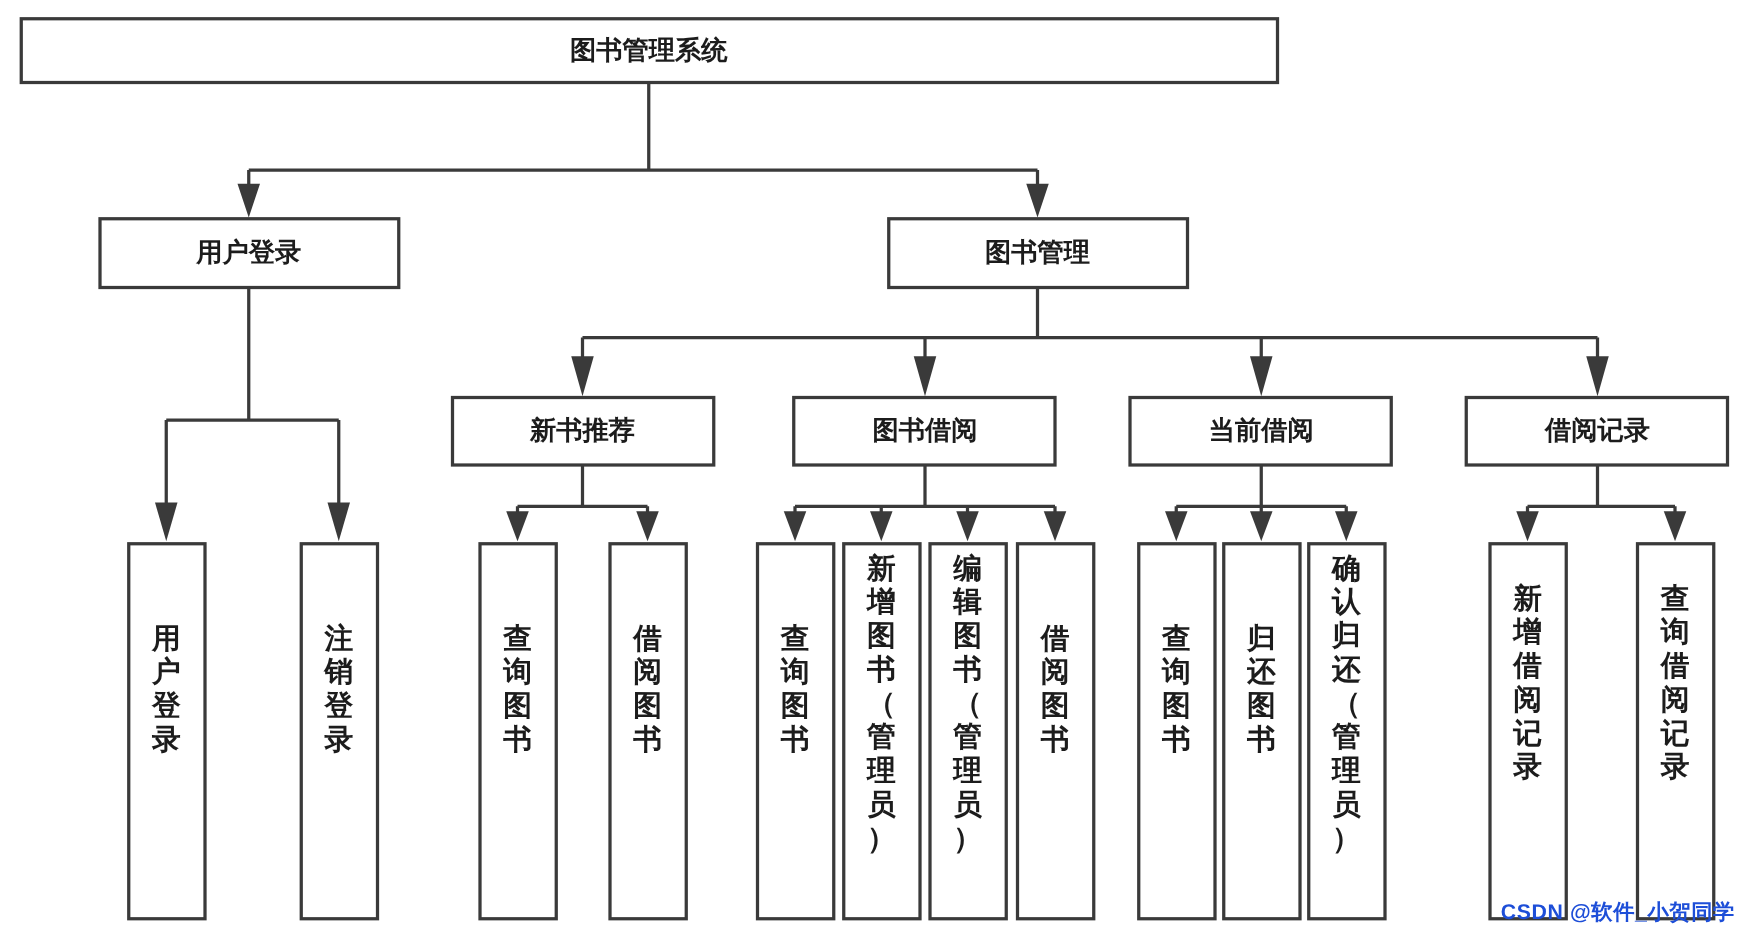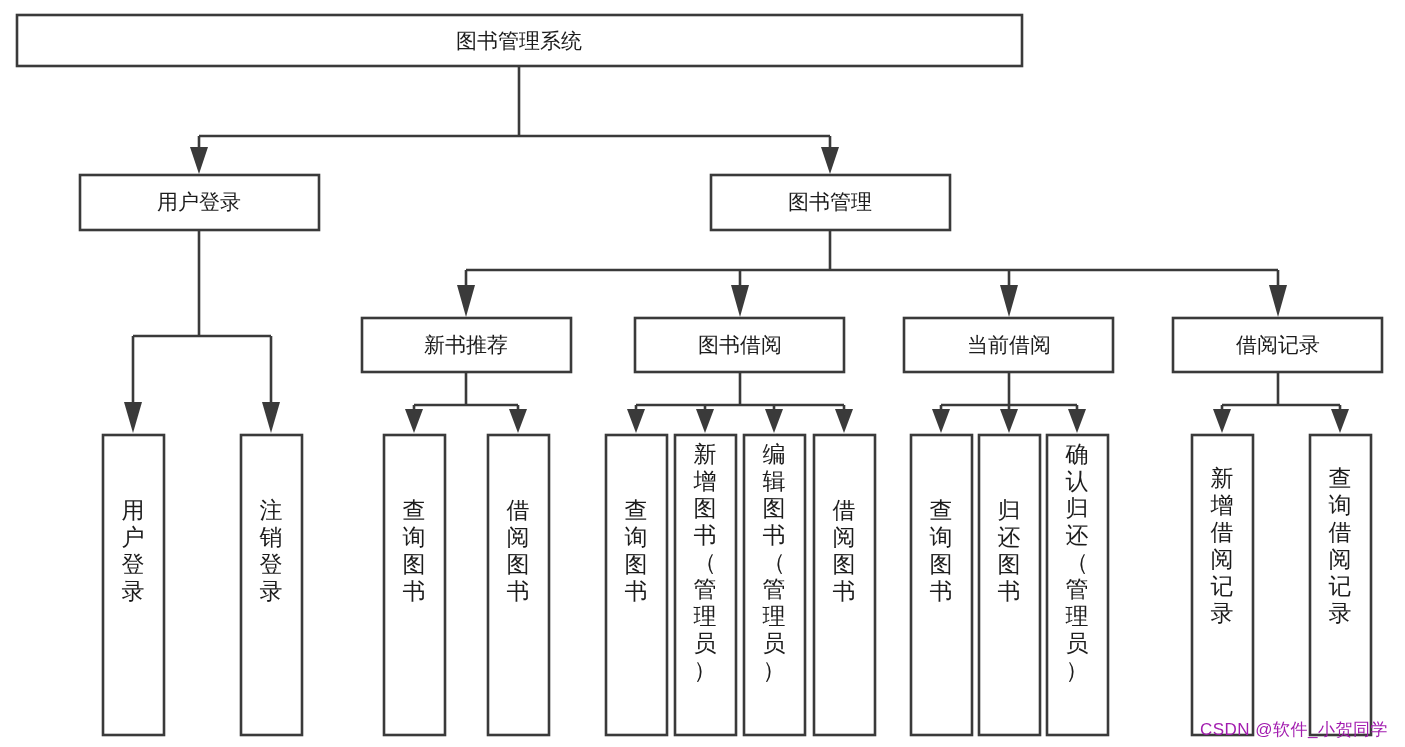--- a/index.html
+++ b/index.html
@@ -13,20 +13,21 @@
     font-family: "Liberation Sans", "DejaVu Sans", sans-serif;
     overflow: hidden;
     position: relative;
   }
   #diagram-root {
     position: absolute;
     left: 0;
     top: 0;
     width: 1396px;
     height: 747px;
+    font-weight: bold;
   }
   svg.flow {
     display: block;
     width: 1405px;
     height: 747px;
   }
   .node-rect {
     fill: #ffffff;
     stroke: #3a3a3a;
     stroke-width: 2.6;
@@ -53,21 +54,21 @@
     fill: #1c1c1c;
     font-size: 23px;
     text-anchor: middle;
   }
   .watermark {
     position: absolute;
     right: 8px;
     bottom: 6px;
     font-family: "Liberation Sans", "DejaVu Sans", sans-serif;
     font-size: 17px;
-    color: #a21caf;
+    color: #1d4ed8;
     letter-spacing: 0.5px;
     white-space: nowrap;
     pointer-events: none;
   }
 </style>
 </head>
 <body>
 
 <div id="diagram-root">
   <svg class="flow" viewBox="0 0 1405 747" xmlns="http://www.w3.org/2000/svg">

